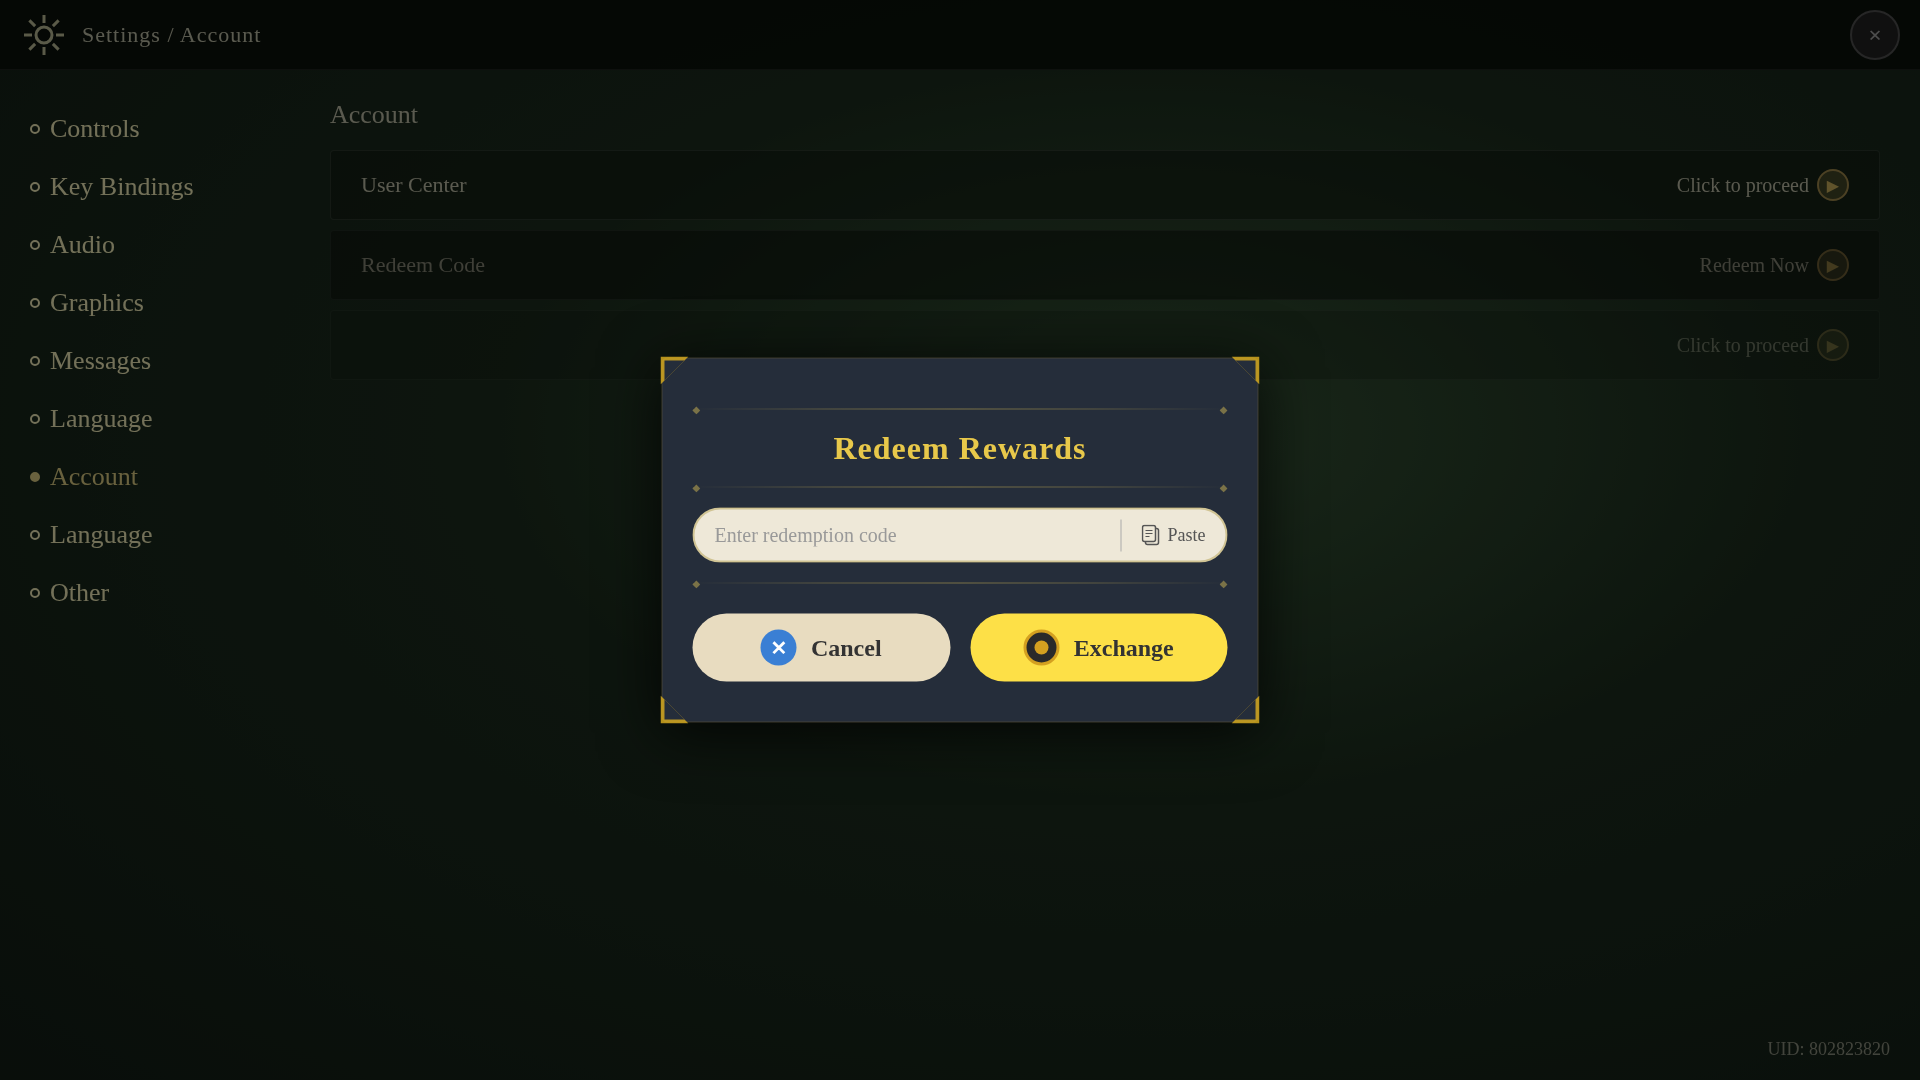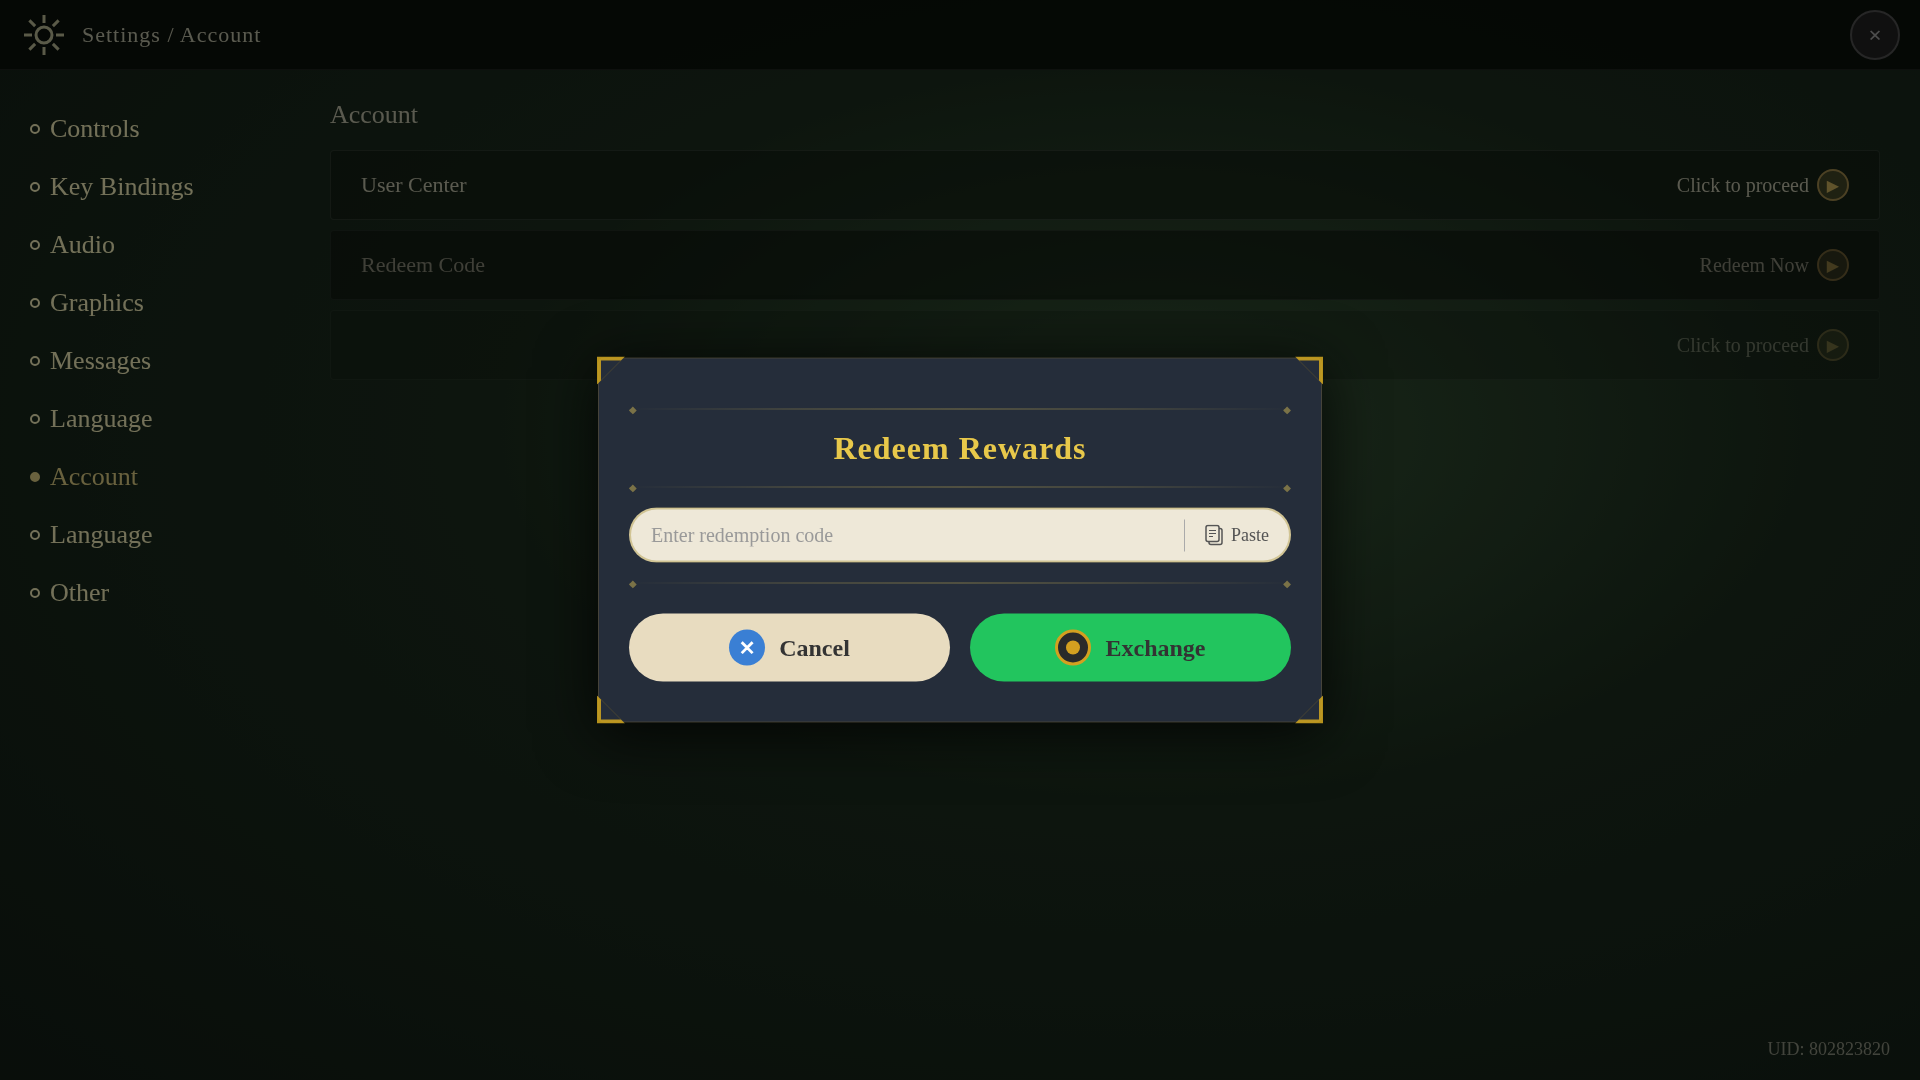--- a/index.html
+++ b/index.html
@@ -167,21 +167,21 @@
       background: rgba(0,0,0,0.55);
       z-index: 20;
     }
 
     
     .modal {
       position: absolute;
       top: 50%;
       left: 50%;
       transform: translate(-50%, -50%);
-      width: 724px;
+      width: 597px;
       background: #252d3a;
       border: 1px solid rgba(120,100,60,0.4);
       border-radius: 6px;
       z-index: 30;
       padding: 30px 30px 40px;
       box-shadow: 0 10px 60px rgba(0,0,0,0.8);
     }
 
     
     .modal-corner {
@@ -291,21 +291,21 @@
       font-weight: 600;
       cursor: pointer;
     }
 
     .cancel-btn {
       background: #e8dcc0;
       color: #333;
     }
 
     .exchange-btn {
-      background: #22c55e;
+      background: #fde047;
       color: #333;
     }
 
     .btn-icon-cancel {
       width: 36px;
       height: 36px;
       border-radius: 50%;
       background: #3a7fd4;
       display: flex;
       align-items: center;

